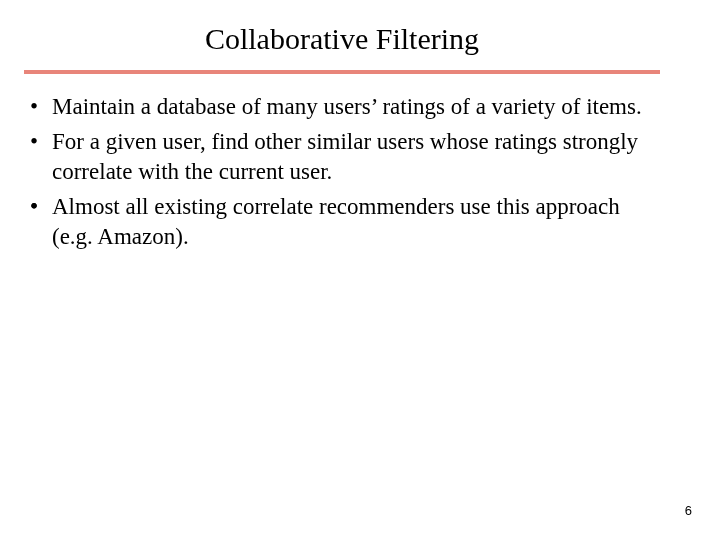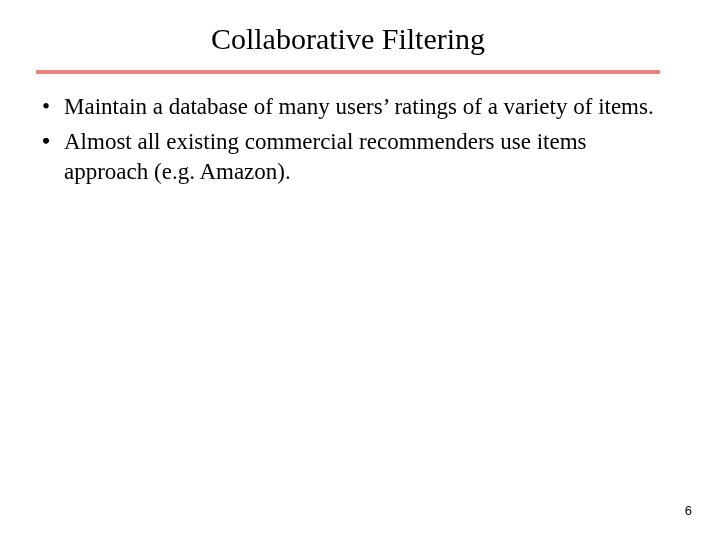--- a/index.html
+++ b/index.html
@@ -1,40 +1,41 @@
 <!DOCTYPE html>
 <html><head>
 <meta charset="utf-8">
 <style>
   * { margin: 0; padding: 0; box-sizing: border-box; }
   html, body { width: 720px; height: 540px; background: #fff; font-family: "Times New Roman", Times, serif; color: #000; }
-  .slide { width: 720px; height: 536px; position: relative; padding: 22px 60px 30px 36px; }
+  .slide { width: 720px; height: 536px; position: relative; padding: 22px 60px 30px 24px; }
   .title { text-align: center; font-size: 30px; font-weight: normal; margin-bottom: 14px; }
   .hr { height: 4px; background: #e8857a; width: 100%; margin-bottom: 18px; }
   .bullets { list-style: none; }
   .bullets li { font-size: 23px; line-height: 1.28; margin-bottom: 6px; padding-left: 28px; position: relative; }
   .bullets li .dot { position: absolute; left: 6px; top: 0; font-size: 23px; line-height: 1.28; }
   .pagenum { position: absolute; right: 28px; bottom: 18px; font-size: 13px; font-family: Arial, Helvetica, sans-serif; color: #000; }
 </style>
 </head>
 <body>
 
 <div class="slide">
   <div class="title">Collaborative Filtering</div>
   <div class="hr"></div>
   <ul class="bullets">
     <li>
       <span class="dot">•</span>
       <span>Maintain a database of many users’ ratings of a variety of items.</span>
     </li>
     <li>
       <span class="dot">•</span>
+      <span>For a given user, find other similar users whose ratings strongly correlate with the current user.</span>
     </li>
     <li>
       <span class="dot">•</span>
     </li>
     <li>
       <span class="dot">•</span>
-      <span>Almost all existing commercial recommenders use items approach (e.g. Amazon).</span>
+      <span>Almost all existing correlate recommenders use this approach (e.g. Amazon).</span>
     </li>
   </ul>
   <div class="pagenum">6</div>
 </div>
 
 </body></html>

